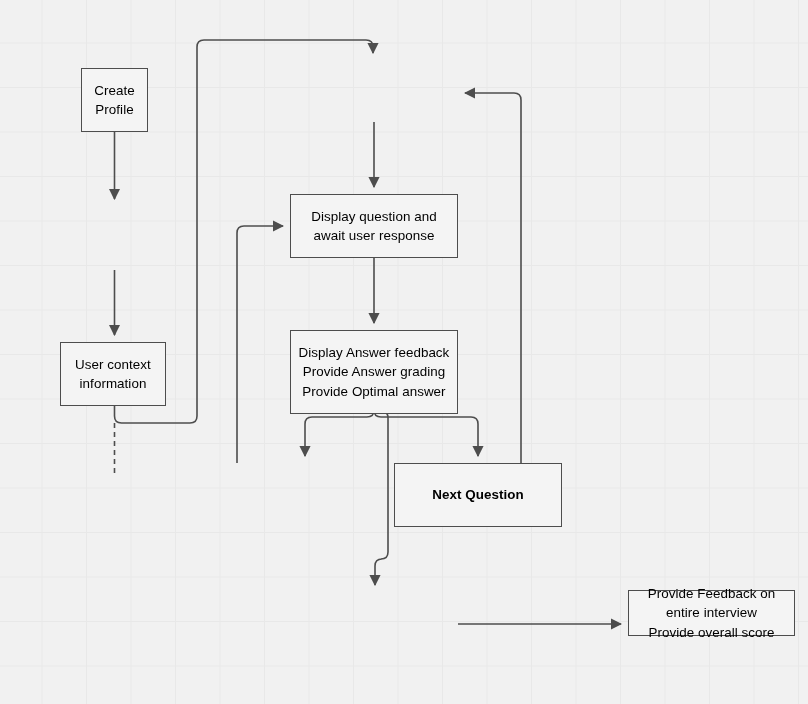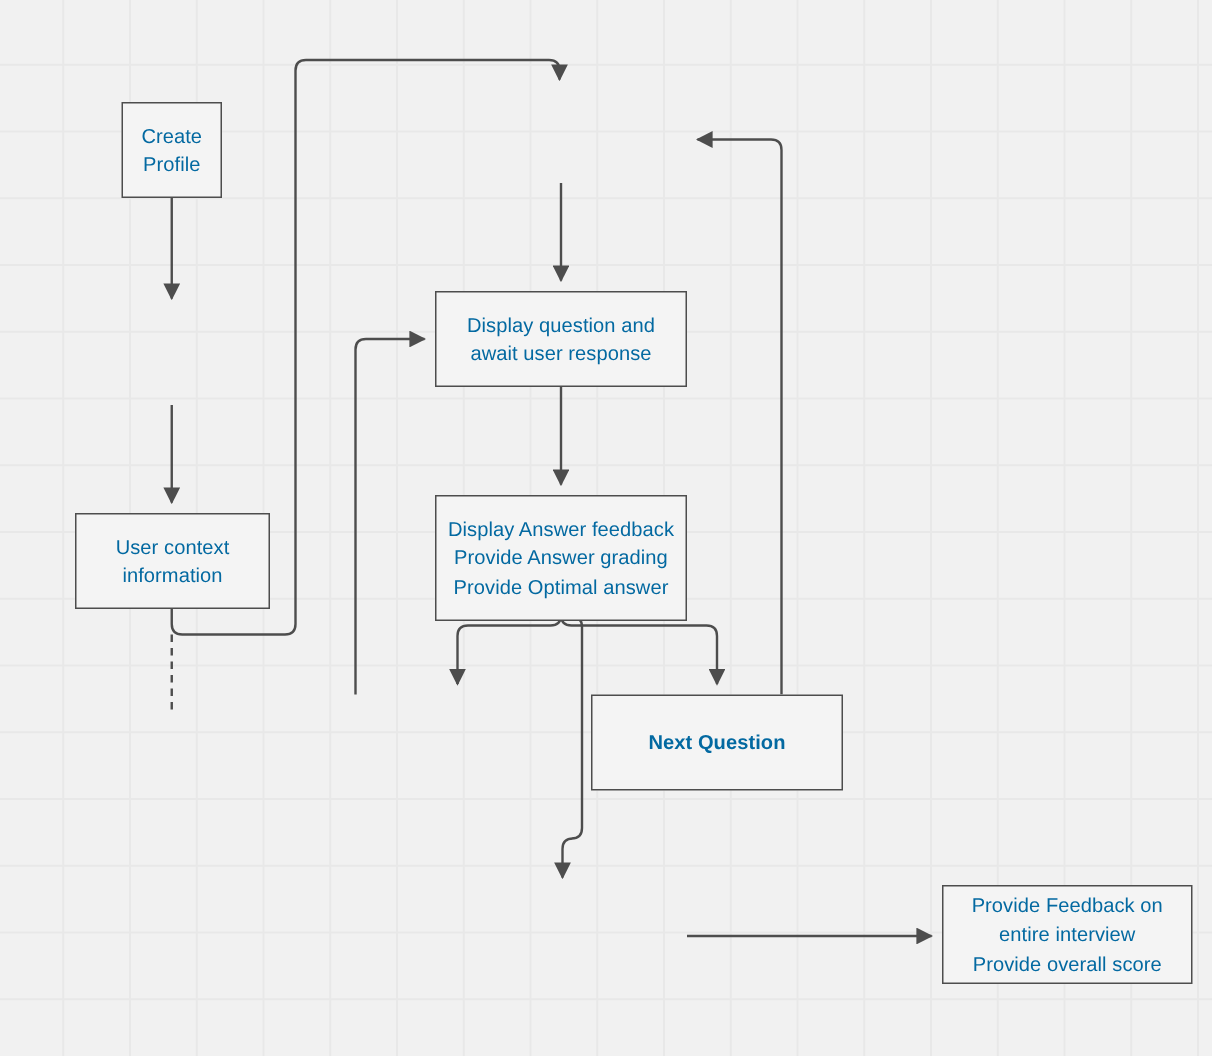--- a/index.html
+++ b/index.html
@@ -27,21 +27,21 @@
     left: 0;
     top: 0;
     width: 808px;
     height: 704px;
   }
   .node {
     position: absolute;
     box-sizing: border-box;
     border: 1.6px solid #4d4d4d;
     background: #f4f4f4;
-    color: #0369a1;
+    color: #000000;
     display: flex;
     align-items: center;
     justify-content: center;
     text-align: center;
     font-size: 13.4px;
     line-height: 19.5px;
     white-space: pre-line;
     letter-spacing: 0.05px;
   }
 </style>
@@ -69,33 +69,33 @@
       <path d="M 237 463 L 237 233 Q 237 226 244 226 L 283 226" marker-end="url(#arrow)"></path>
       <path d="M 521 463 L 521 100 Q 521 93 514 93 L 465 93" marker-end="url(#arrow)"></path>
       <path d="M 458 624 L 621 624" marker-end="url(#arrow)"></path>
     </g>
   </svg>
 
   <div class="node" style="left:81px; top:68px; width:67px; height:64px;">Create
 Profile</div>
 
 
-  <div class="node" style="left:50px; top:342px; width:130px; height:64px;">User context
+  <div class="node" style="left:60px; top:342px; width:106px; height:64px;">User context
 information</div>
 
 
 
   <div class="node" style="left:290px; top:194px; width:168px; height:64px;">Display question and
 await user response</div>
 
   <div class="node" style="left:290px; top:330px; width:168px; height:84px;">Display Answer feedback
 Provide Answer grading
 Provide Optimal answer</div>
 
 
   <div class="node" style="left:394px; top:463px; width:168px; height:64px;font-weight:bold;">Next Question</div>
 
 
-  <div class="node" style="left:628px; top:590px; width:167px; height:66px;">Provide Feedback on
+  <div class="node" style="left:628px; top:590px; width:167px; height:46px;">Provide Feedback on
 entire interview
 Provide overall score</div>
 
 </div>
 
 </body></html>

